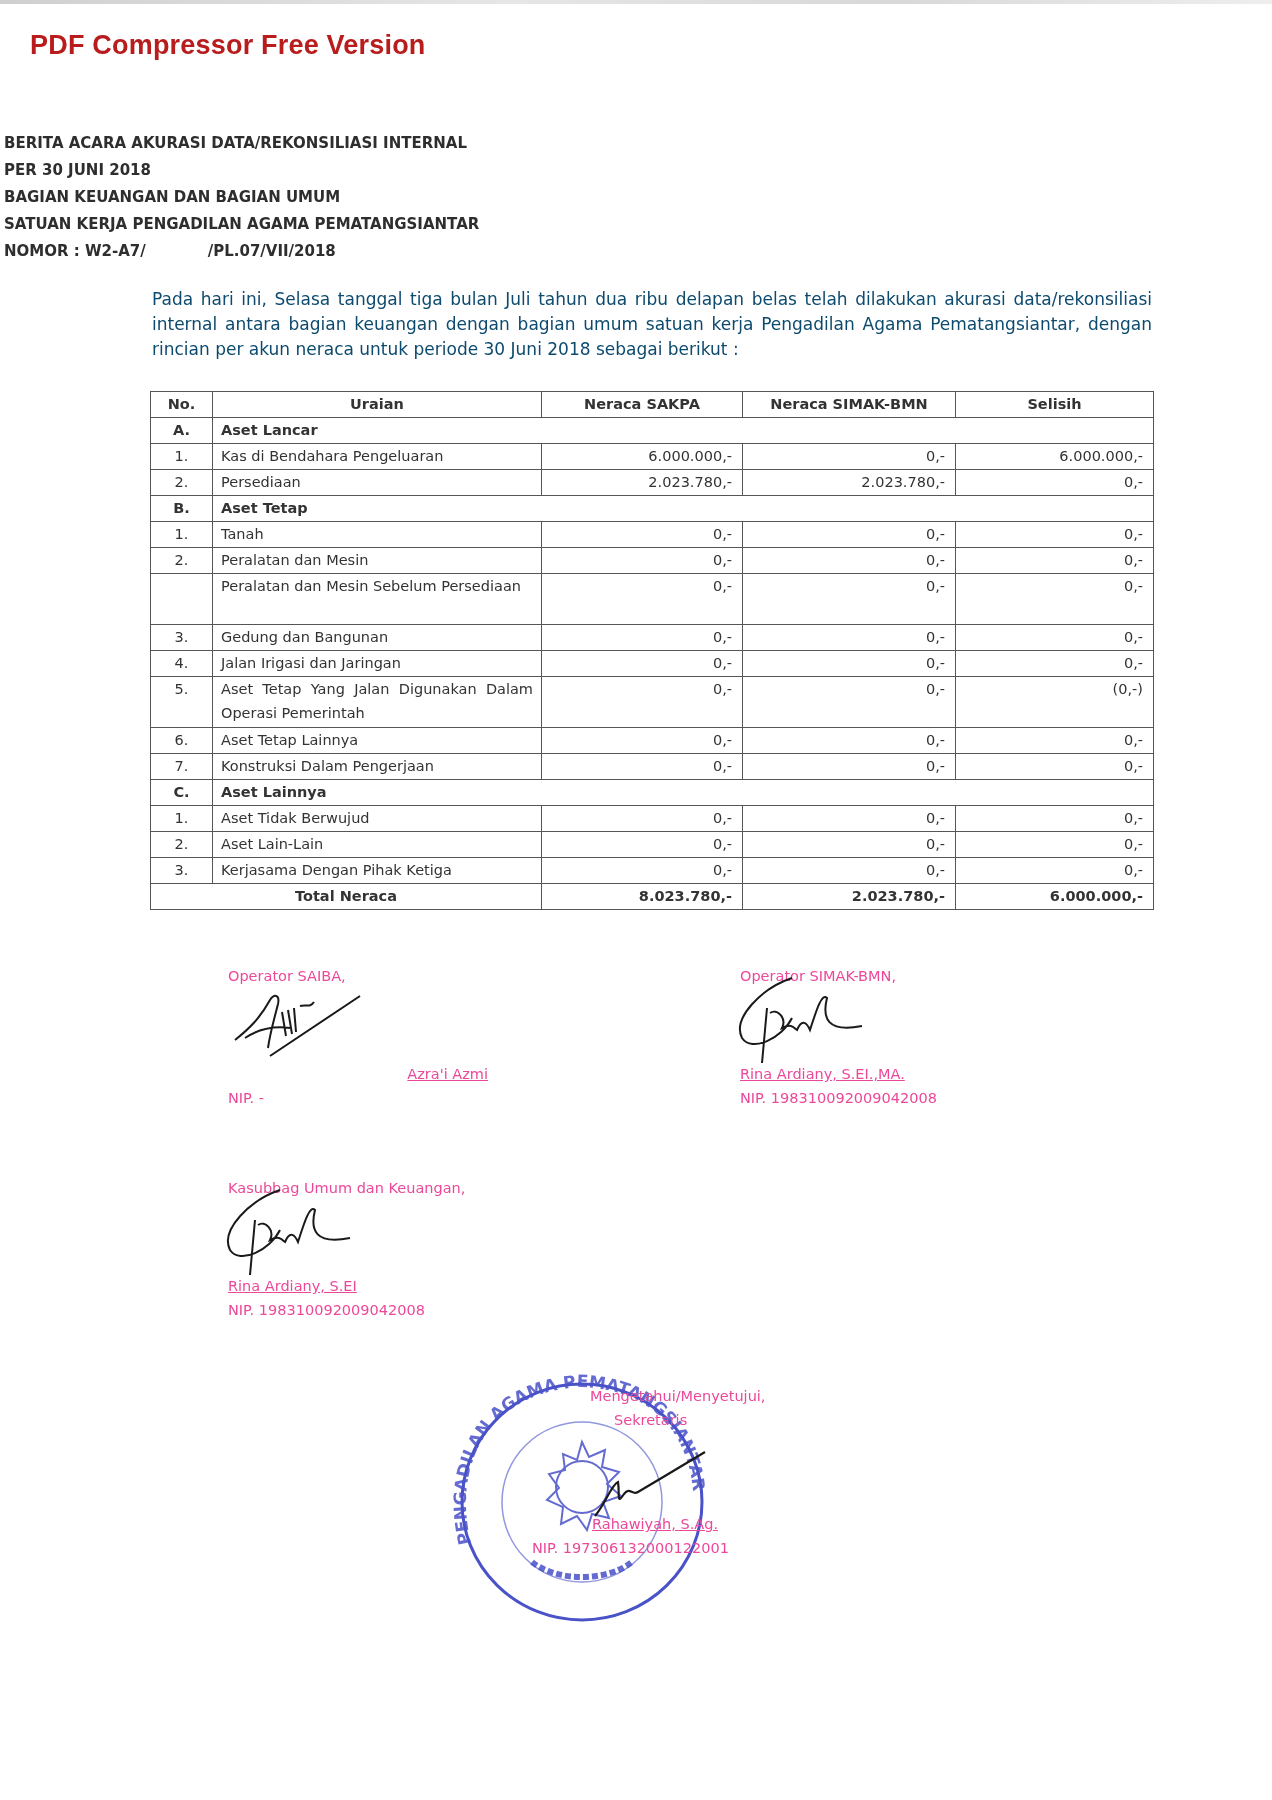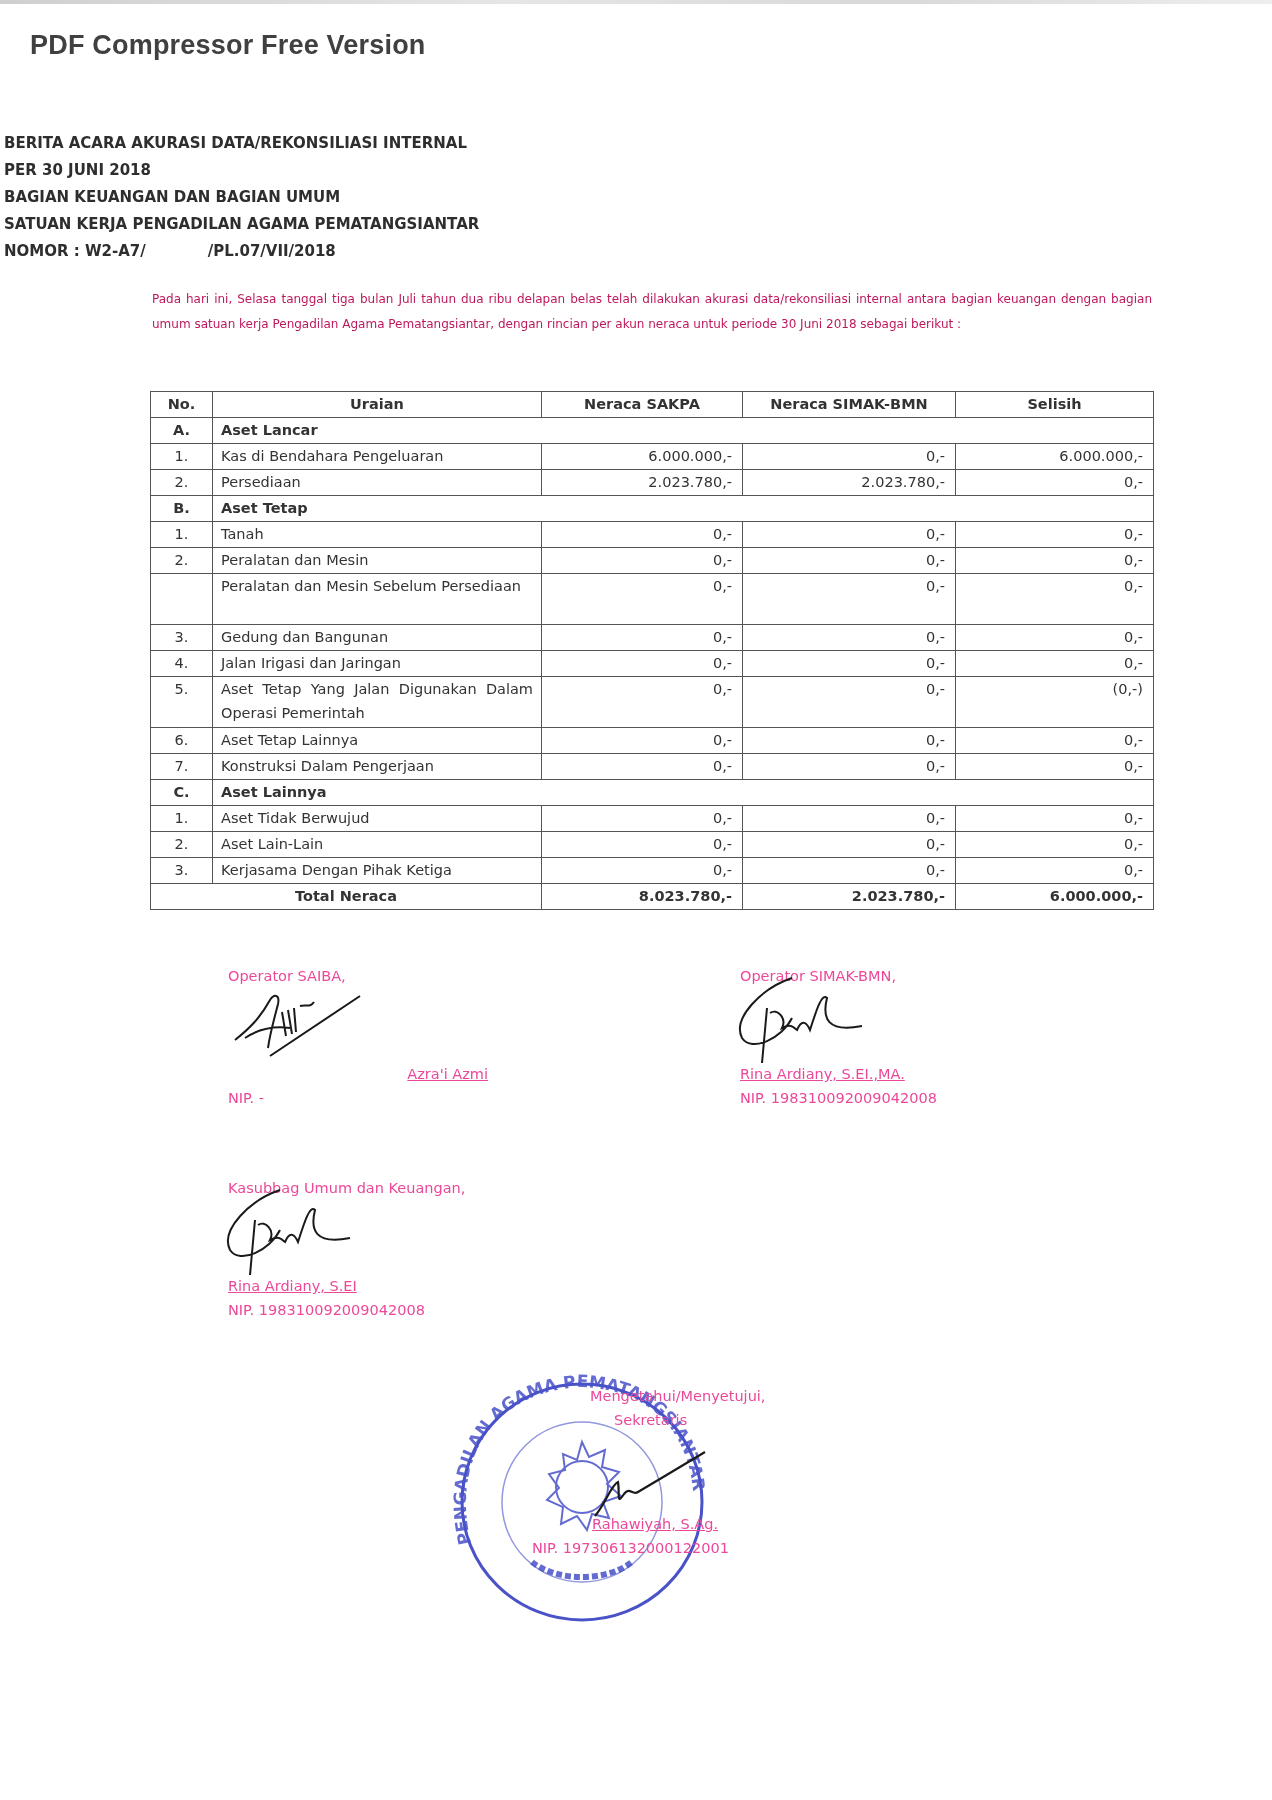--- a/index.html
+++ b/index.html
@@ -8,33 +8,33 @@
     background: #ffffff; color: #2a2a2a;
     font-family: "Liberation Sans", "DejaVu Sans", sans-serif;
   }
   .topbar {
     position: absolute; left: 0; top: 0; width: 1272px; height: 4px;
     background: linear-gradient(to right, #cfcfcf, #e6e6e6 40%, #d8d8d8 70%, #eeeeee);
   }
   .watermark {
     position: absolute; left: 30px; top: 30px;
     font-family: "Liberation Sans", sans-serif; font-weight: bold;
-    font-size: 27px; color: #404040; letter-spacing: 0.2px;
+    font-size: 27px; color: #b91c1c; letter-spacing: 0.2px;
   }
   .doc-header {
     position: absolute; left: 4px; top: 130px; width: 1267px; 
     font-family: "DejaVu Sans", sans-serif; font-weight: bold; font-size: 15px;
     line-height: 27px; color: #2e2e2e;
   }
   .doc-header .nomor span { display: inline-block; }
   .doc-header .gap { width: 62px; }
   .intro {
     position: absolute; left: 152px; top: 287px; width: 1000px;
-    font-family: "DejaVu Sans", sans-serif; font-size: 12px; line-height: 25px;
-    color: #be185d; text-align: justify;
+    font-family: "DejaVu Sans", sans-serif; font-size: 17px; line-height: 25px;
+    color: #0c4a6e; text-align: justify;
   }
   table.recon {
     position: absolute; left: 150px; top: 391px; width: 1003px;
     border-collapse: collapse; table-layout: fixed;
     font-family: "DejaVu Sans", sans-serif; font-size: 14.5px; color: #333;
   }
   table.recon td, table.recon th {
     border: 1.5px solid #555555; padding: 0 8px; height: 25px; line-height: 24px;
     vertical-align: top;
   }

